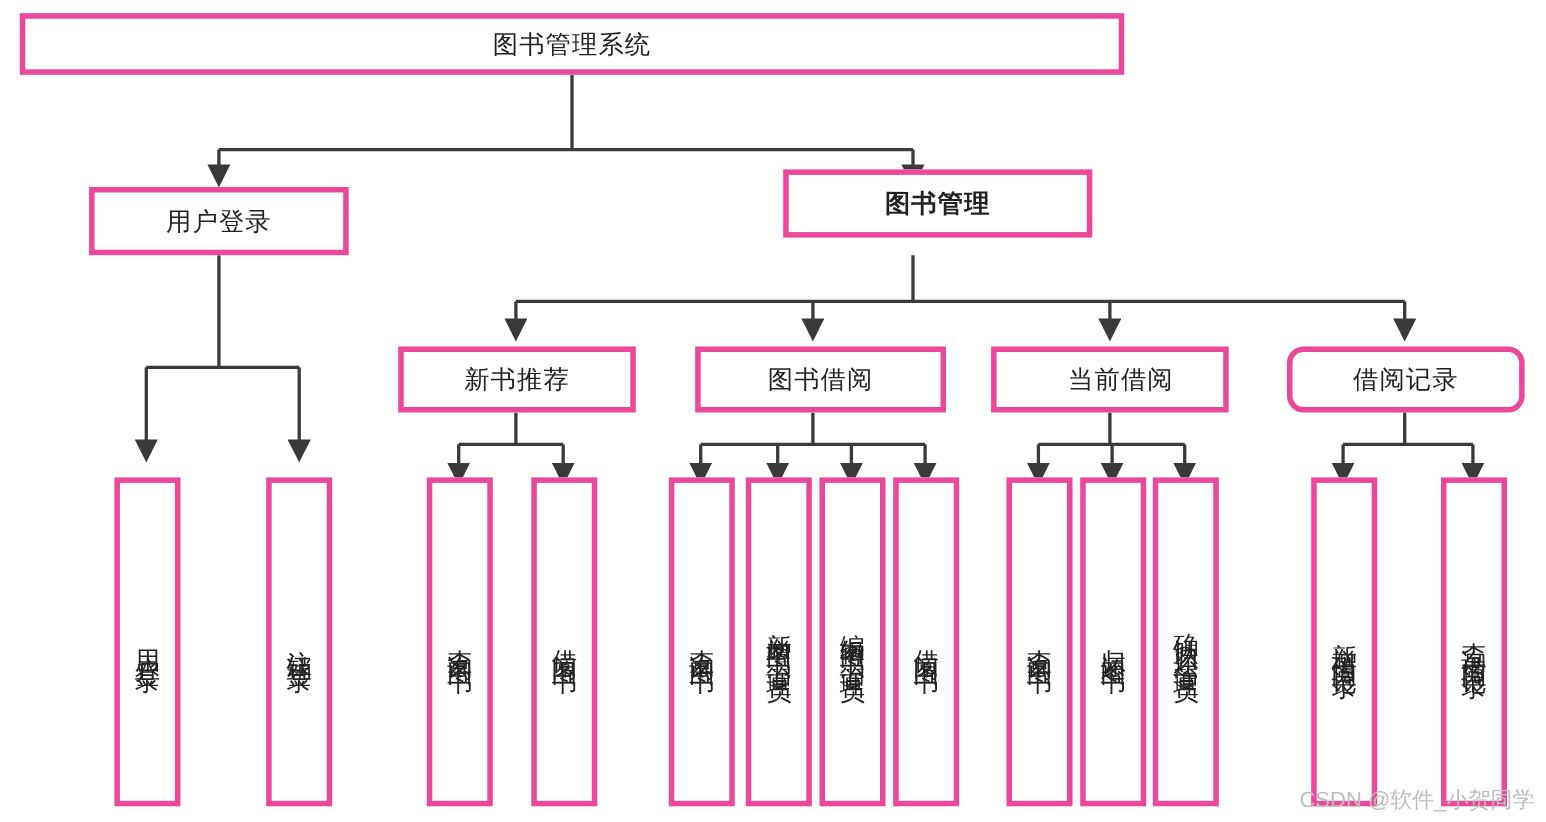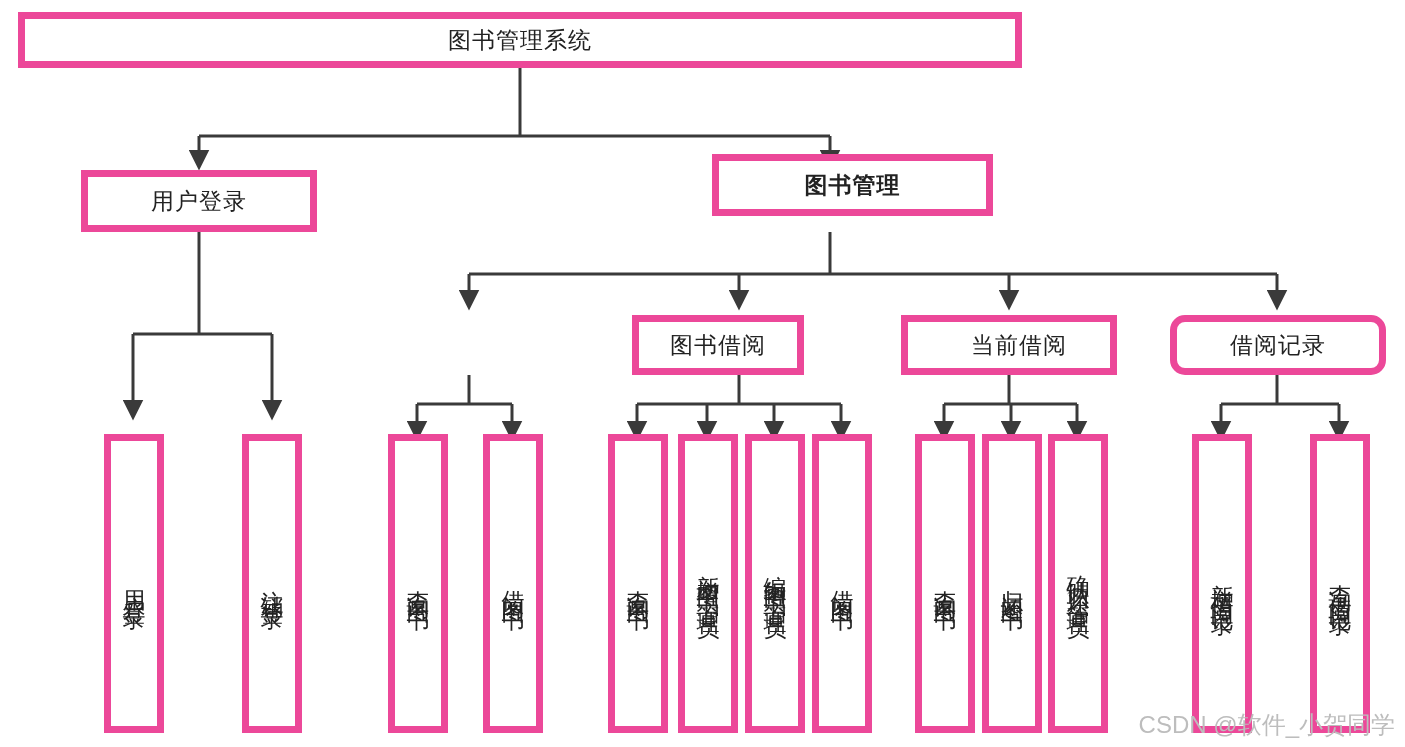--- a/index.html
+++ b/index.html
@@ -22,21 +22,21 @@
     left: 0;
     top: 0;
     width: 1405px;
     height: 747px;
     pointer-events: none;
   }
   .node {
     position: absolute;
     box-sizing: border-box;
     background: #ffffff;
-    border: 7px solid #ec4899;
+    border: 5px solid #ec4899;
     display: flex;
     align-items: center;
     justify-content: center;
     color: #222222;
   }
   .node.horiz {
     font-size: 23px;
     letter-spacing: 1px;
   }
   .node.vert {
@@ -49,21 +49,21 @@
     line-height: 1;
     white-space: nowrap;
   }
   .node .hlabel {
     white-space: nowrap;
   }
   #watermark {
     position: absolute;
     right: 10px;
     bottom: 6px;
-    font-size: 24px;
+    font-size: 20px;
     color: #bdbdbd;
     white-space: nowrap;
     user-select: none;
   }
 </style>
 </head>
 <body>
 
 <div id="diagram-root">
 
@@ -121,21 +121,24 @@
     <span class="hlabel">图书管理系统</span>
   </div>
 
   <div class="node horiz" style="left:81px; top:170px; width:236px; height:62px;">
     <span class="hlabel">用户登录</span>
   </div>
   <div class="node horiz" style="left:712px; top:154px; width:281px; height:62px;font-weight:bold;">
     <span class="hlabel">图书管理</span>
   </div>
 
-  <div class="node horiz" style="left:632px; top:315px; width:172px; height:60px;">
+  <div class="node horiz" style="left:362px; top:315px; width:216px; height:60px;">
+    <span class="hlabel">新书推荐</span>
+  </div>
+  <div class="node horiz" style="left:632px; top:315px; width:228px; height:60px;">
     <span class="hlabel">图书借阅</span>
   </div>
   <div class="node horiz" style="left:901px; top:315px; width:216px; height:60px;padding-left:20px;">
     <span class="hlabel">当前借阅</span>
   </div>
   <div class="node horiz" style="left:1170px; top:315px; width:216px; height:60px;border-radius:15px;">
     <span class="hlabel">借阅记录</span>
   </div>
 
   <div class="node vert" style="left:104px; top:434px; width:60px; height:299px;">

